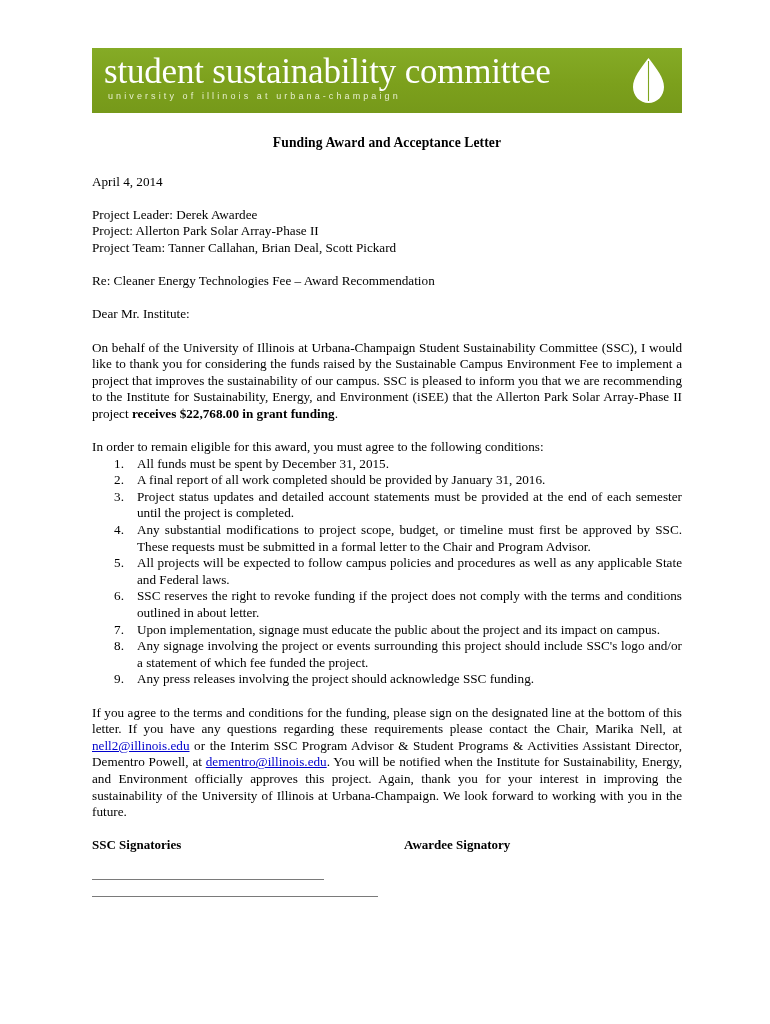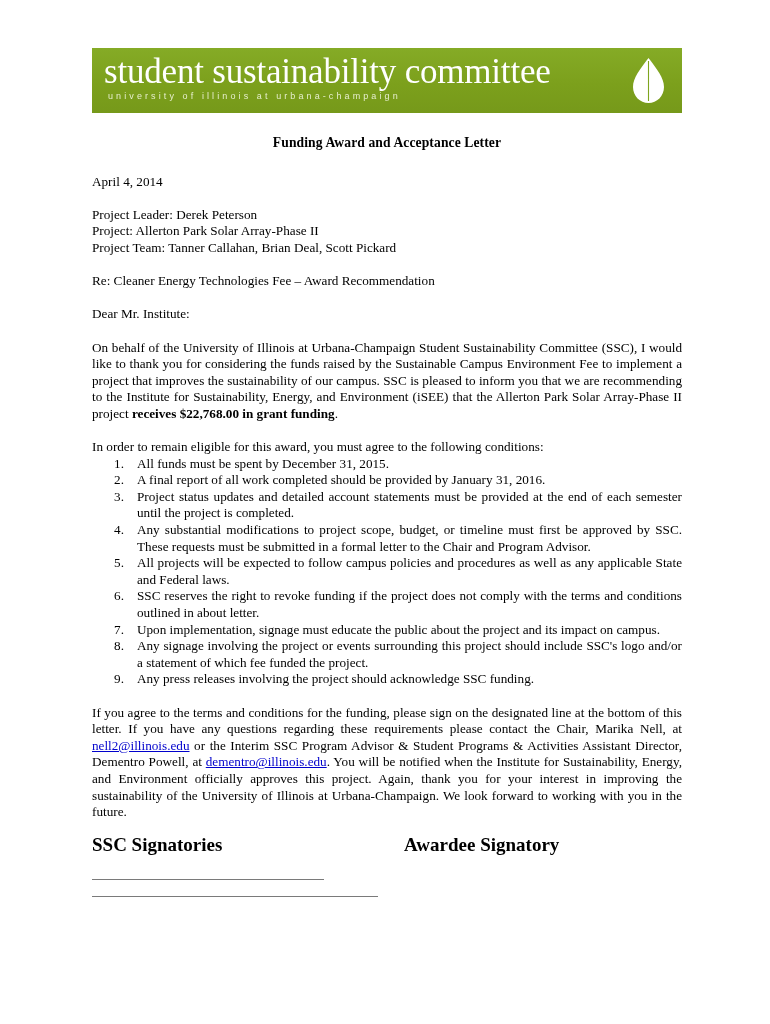--- a/index.html
+++ b/index.html
@@ -145,21 +145,21 @@
   }
 
   
   .sig-row {
     position: relative;
     margin-top: 13px;
     height: 20px;
   }
   .sig-head {
     font-weight: bold;
-    font-size: 19px;
+    font-size: 13px;
   }
   .sig-head.left {
     position: absolute;
     left: 0;
     top: 0;
   }
   .sig-head.right {
     position: absolute;
     left: 312px;
     top: 0;
@@ -195,21 +195,21 @@
     </div>
   </div>
 
   <div class="doc">
 
     <div class="doc-title">Funding Award and Acceptance Letter</div>
 
     <div class="para">April 4, 2014</div>
 
     <div class="block-lines">
-      <div>Project Leader: Derek Peterson</div>
+      <div>Project Leader: Derek Awardee</div>
       <div>Project: Allerton Park Solar Array-Phase II</div>
       <div>Project Team: Tanner Callahan, Brian Deal, Scott Pickard</div>
     </div>
 
     <div class="para">Re: Cleaner Energy Technologies Fee – Award Recommendation</div>
 
     <div class="para">Dear Mr. Institute:</div>
 
     <div class="para justify">
       <span>On behalf of the University of Illinois at Urbana-Champaign Student Sustainability Committee (SSC), I would like to thank you for considering the funds raised by the Sustainable Campus Environment Fee to implement a project that improves the sustainability of our campus. SSC is pleased to inform you that we are recommending to the Institute for Sustainability, Energy, and Environment (iSEE) that the Allerton Park Solar Array-Phase II project </span><strong>receives $22,768.00 in grant funding</strong><span>.</span>

